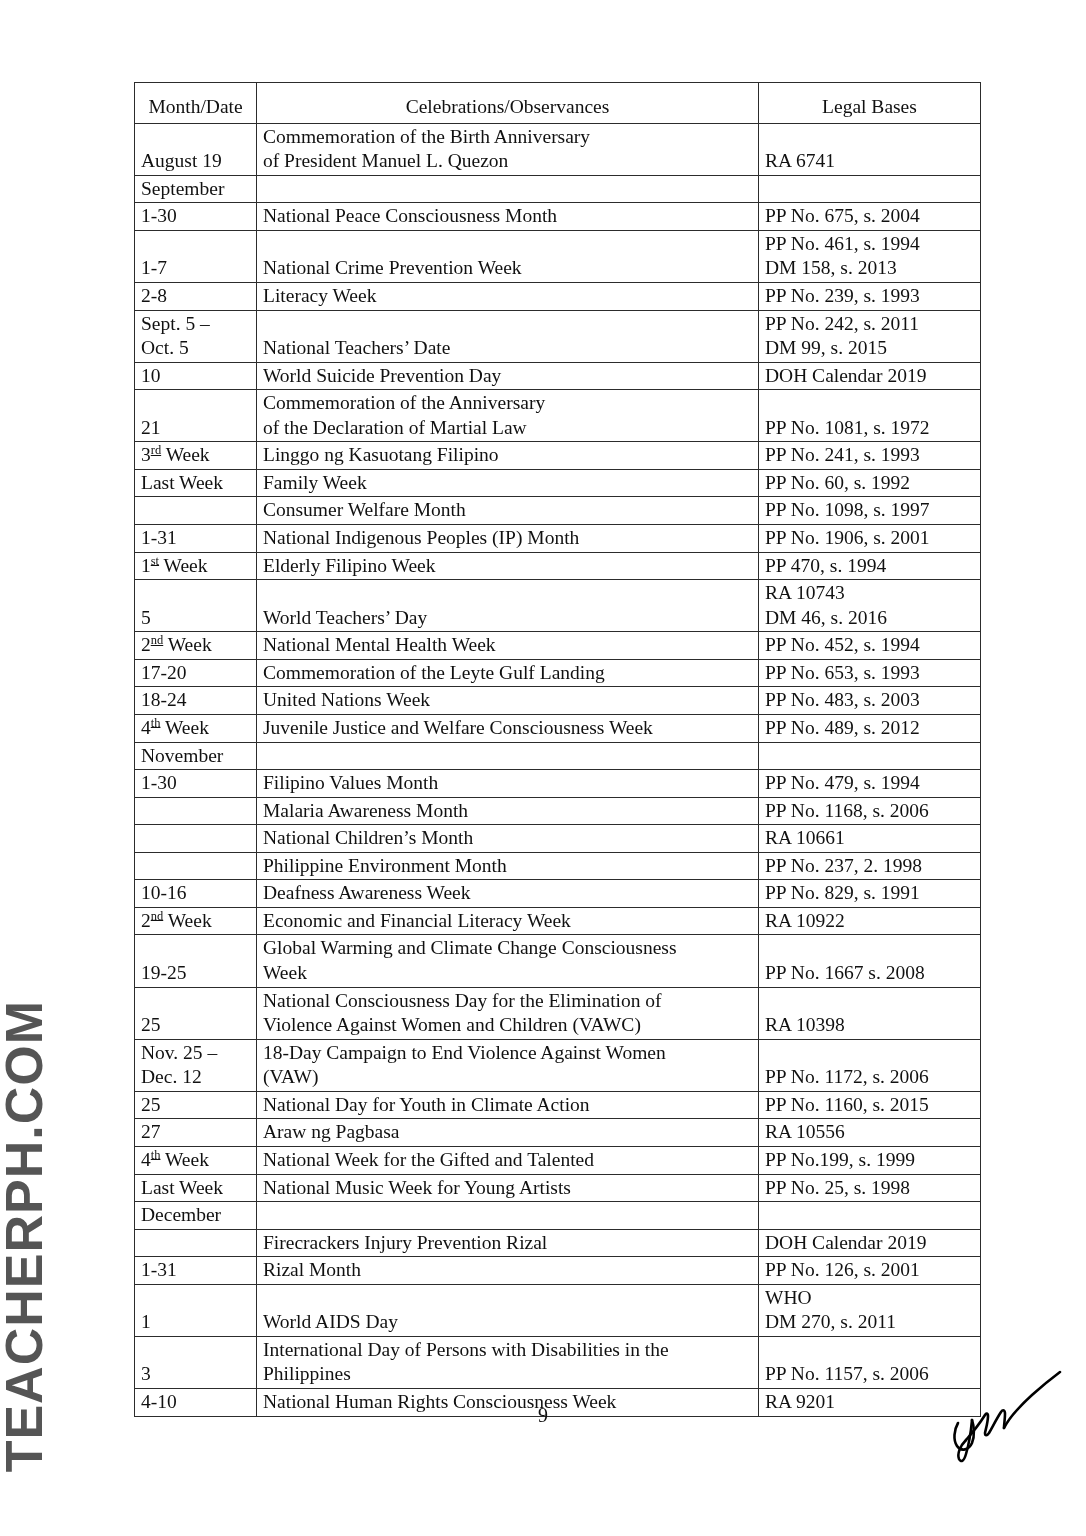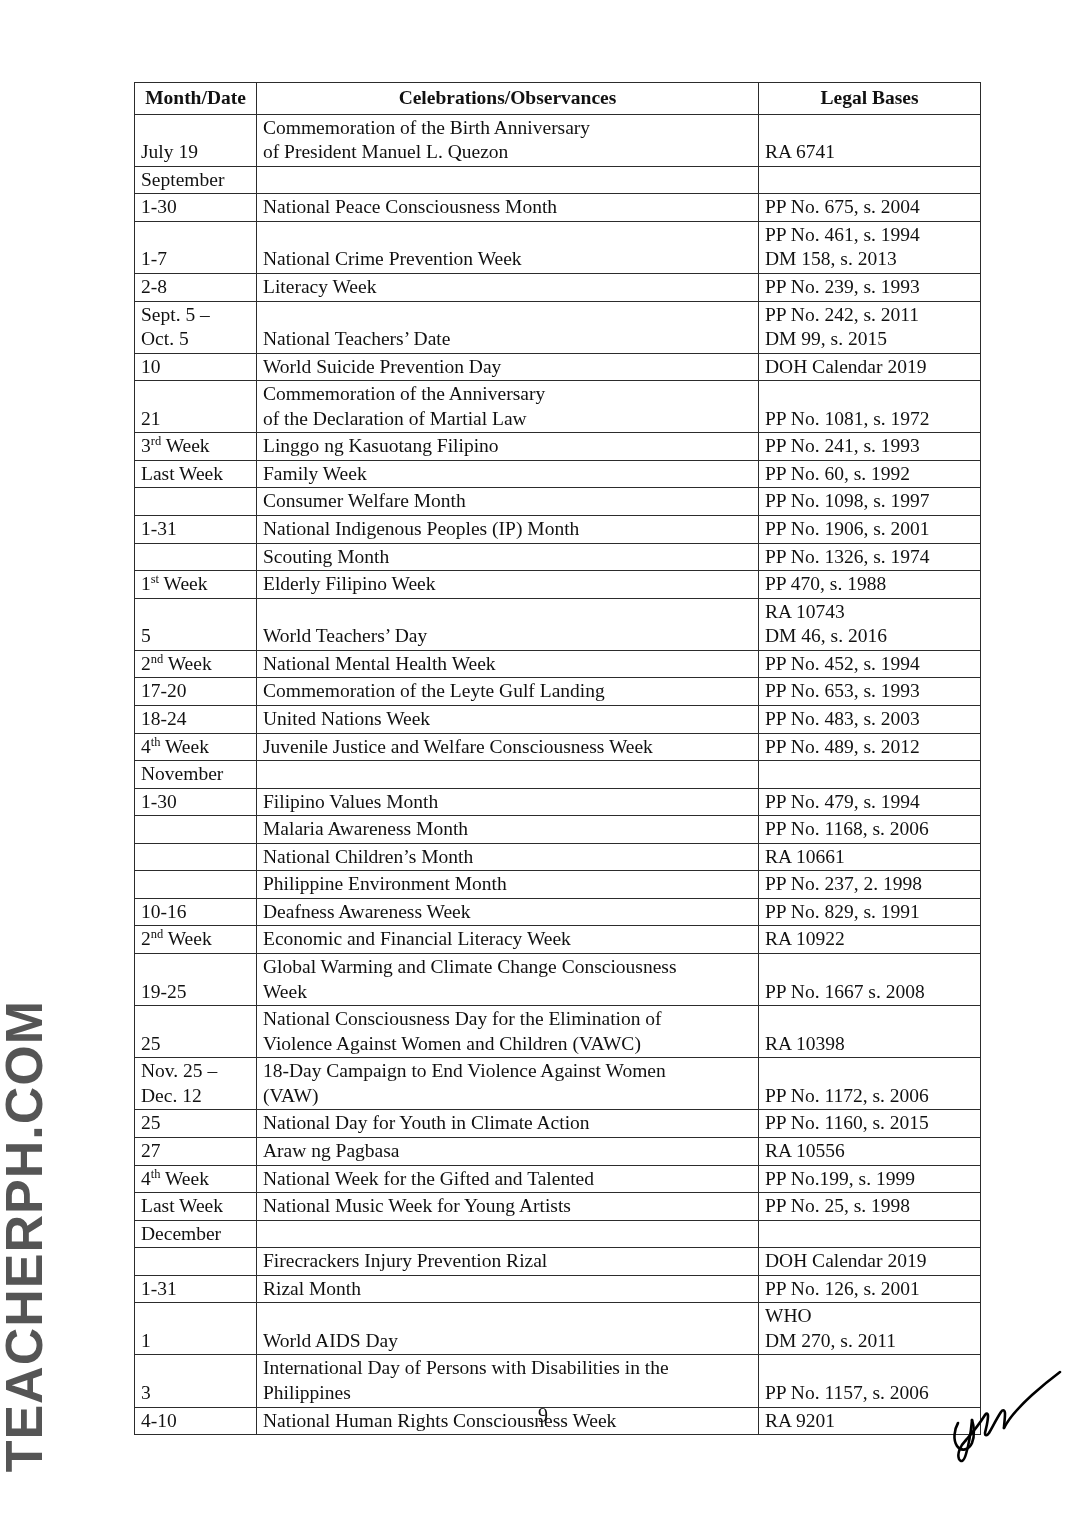--- a/index.html
+++ b/index.html
@@ -46,38 +46,39 @@
   #doc-table td, #doc-table th {
     border: 1.15px solid #2c2c2c;
     padding: 1px 6px;
     vertical-align: bottom;
     line-height: 1.26;
     font-weight: normal;
     text-align: left;
   }
   #doc-table th {
     text-align: center;
-    font-weight: bold;
-    padding: 3px 6px 3px;
+    font-weight: normal;
+    padding: 12px 6px 3px;
     font-size: 19.5px;
   }
   col.c-date   { width: 122px; }
   col.c-celeb  { width: 502px; }
   col.c-legal  { width: 222px; }
 
   td.date   { text-align: center; white-space: nowrap; }
   td.month  { text-align: center; font-weight: bold; }
   td.legal  { white-space: nowrap; }
 
   .legal-line { display: block; }
 
   sup {
     font-size: 0.64em;
     vertical-align: super;
     line-height: 0;
+    text-decoration: underline;
   }
 
   
   tr.tall td { padding-bottom: 22px; }
 
   
   #page-number {
     position: absolute;
     left: 0;
     top: 1404px;
@@ -109,21 +110,21 @@
   </colgroup>
   <thead>
     <tr>
       <th>Month/Date</th>
       <th>Celebrations/Observances</th>
       <th>Legal Bases</th>
     </tr>
   </thead>
   <tbody id="table-body">
       <tr>
-        <td class="date">July 19</td>
+        <td class="date">August 19</td>
         <td class="celeb">Commemoration of the Birth Anniversary<br>of President Manuel L. Quezon</td>
         <td class="legal">
           <span class="legal-line">RA 6741</span>
         </td>
       </tr>
       <tr>
         <td class="month">September</td>
         <td class="celeb"></td>
         <td class="legal"></td>
       </tr>
@@ -193,31 +194,24 @@
         </td>
       </tr>
       <tr>
         <td class="date">1-31</td>
         <td class="celeb">National Indigenous Peoples (IP) Month</td>
         <td class="legal">
           <span class="legal-line">PP No. 1906, s. 2001</span>
         </td>
       </tr>
       <tr>
-        <td class="date"></td>
-        <td class="celeb">Scouting Month</td>
-        <td class="legal">
-          <span class="legal-line">PP No. 1326, s. 1974</span>
-        </td>
-      </tr>
-      <tr>
         <td class="date">1<sup>st</sup> Week</td>
         <td class="celeb">Elderly Filipino Week</td>
         <td class="legal">
-          <span class="legal-line">PP 470, s. 1988</span>
+          <span class="legal-line">PP 470, s. 1994</span>
         </td>
       </tr>
       <tr>
         <td class="date">5</td>
         <td class="celeb">World Teachers’ Day</td>
         <td class="legal">
           <span class="legal-line">RA 10743</span>
           <span class="legal-line">DM 46, s. 2016</span>
         </td>
       </tr>

